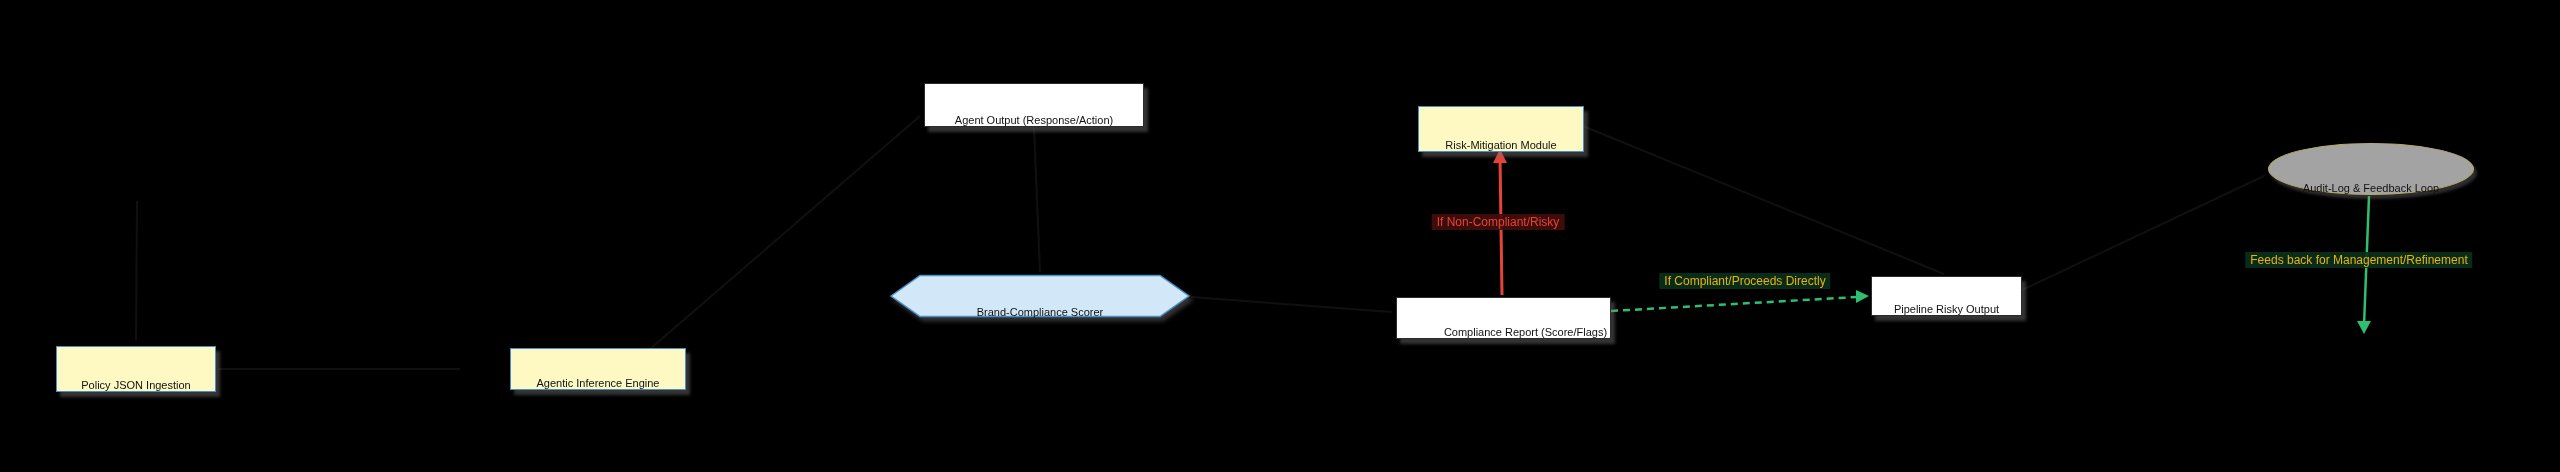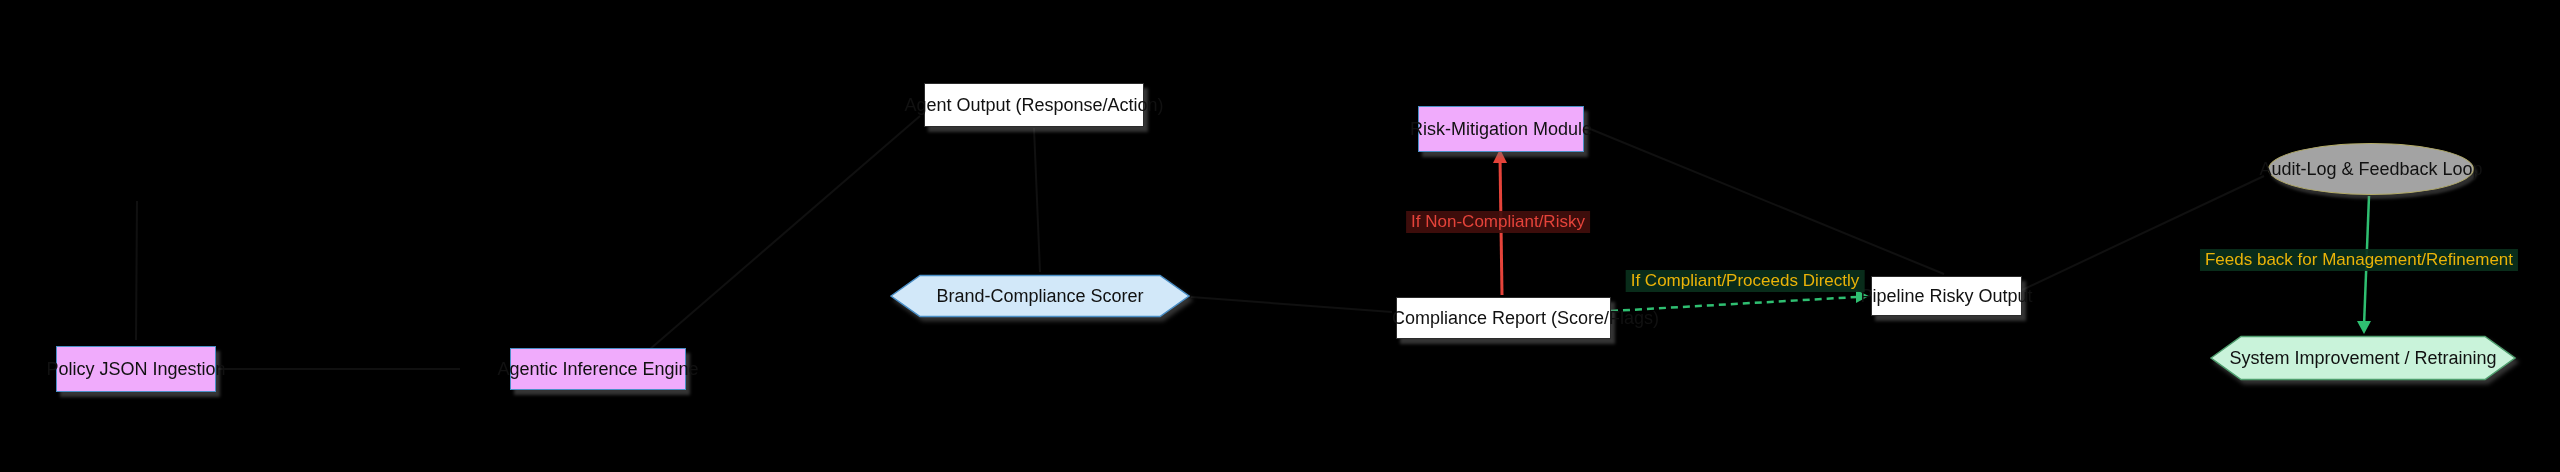--- a/index.html
+++ b/index.html
@@ -3,42 +3,42 @@
 <meta charset="utf-8">
 <style>
   html,body { margin:0; padding:0; background:#000; }
   #canvas {
     position:relative; width:2560px; height:472px; background:#000;
     overflow:hidden; font-family:"Liberation Sans", sans-serif;
   }
   .edges { position:absolute; left:0; top:0; width:2560px; height:472px; }
 
   .node {
-    position:absolute; display:flex; align-items:center; justify-content:center;
-    font-size:18px; color:#111; white-space:nowrap; text-align:center;
+    position:absolute; display:flex; align-items:flex-end; justify-content:center;
+    font-size:11px; color:#111; white-space:nowrap; text-align:center;
     box-sizing:border-box;
   }
   .rect { border:1.5px solid #2b2b2b; box-shadow:4px 5px 3px rgba(115,115,115,.45); }
   .rect.white { background:#ffffff; border-color:#2b2b2b; }
-  .rect.blue  { background:#f0abfc; border-color:#4a8fc7; }
+  .rect.blue  { background:#fef9c3; border-color:#4a8fc7; }
 
   .ellipse { border-radius:50%; border:1.5px solid #2b2b2b; box-shadow:3px 4px 3px rgba(115,115,115,.4); }
   .ellipse.white  { background:#ffffff; border-color:#2b2b2b; }
   .ellipse.yellow { background:#a3a3a3; border-color:#b3ab67; }
 
   .hex { background:transparent; border:none; }
   .hex svg { position:absolute; left:0; top:0; width:100%; height:100%;
              filter:drop-shadow(3px 4px 2px rgba(115,115,115,.45)); }
   .hex span { position:relative; z-index:1; }
   .hex.blue  polygon { fill:#d2e8f9; stroke:#4a8fc7; stroke-width:1.5; }
   .hex.green polygon { fill:#c9f3da; stroke:#4f9e6e; stroke-width:1.5; }
 
   .edge-label {
     position:absolute; transform:translate(-50%,-50%);
-    font-size:17px; padding:1px 5px; white-space:nowrap; z-index:2;
+    font-size:12px; padding:1px 5px; white-space:nowrap; z-index:2;
   }
   .edge-label.red   { color:#e5433a; background:rgba(66,14,12,.92); }
   .edge-label.green { color:#eab308; background:rgba(10,48,28,.92);margin-left:8px; }
 </style>
 </head>
 <body>
 
 <div id="canvas">
 
   <svg class="edges" xmlns="http://www.w3.org/2000/svg">
@@ -98,26 +98,20 @@
   </div>
 
   <div class="node rect white" style="left:1871px; top:276px; width:151px; height:40px;">
     <span>Pipeline Risky Output</span>
   </div>
 
   <div class="node ellipse yellow" style="left:2268px; top:143px; width:206px; height:52px;">
     <span>Audit-Log &amp; Feedback Loop</span>
   </div>
 
-  <div class="node hex green" style="left:2210px; top:335px; width:306px; height:46px;">
-    <svg viewBox="0 0 306 46" preserveAspectRatio="none">
-      <polygon points="1,23 31,1.5 275,1.5 305,23 275,44.5 31,44.5"></polygon>
-    </svg>
-    <span>System Improvement / Retraining</span>
-  </div>
 
   <div class="edge-label red" style="left:1498px; top:222px;">If Non-Compliant/Risky</div>
 
   <div class="edge-label green" style="left:1737px; top:281px;">If Compliant/Proceeds Directly</div>
 
   <div class="edge-label green" style="left:2351px; top:260px;">Feeds back for Management/Refinement</div>
 
 </div>
 
 </body></html>

